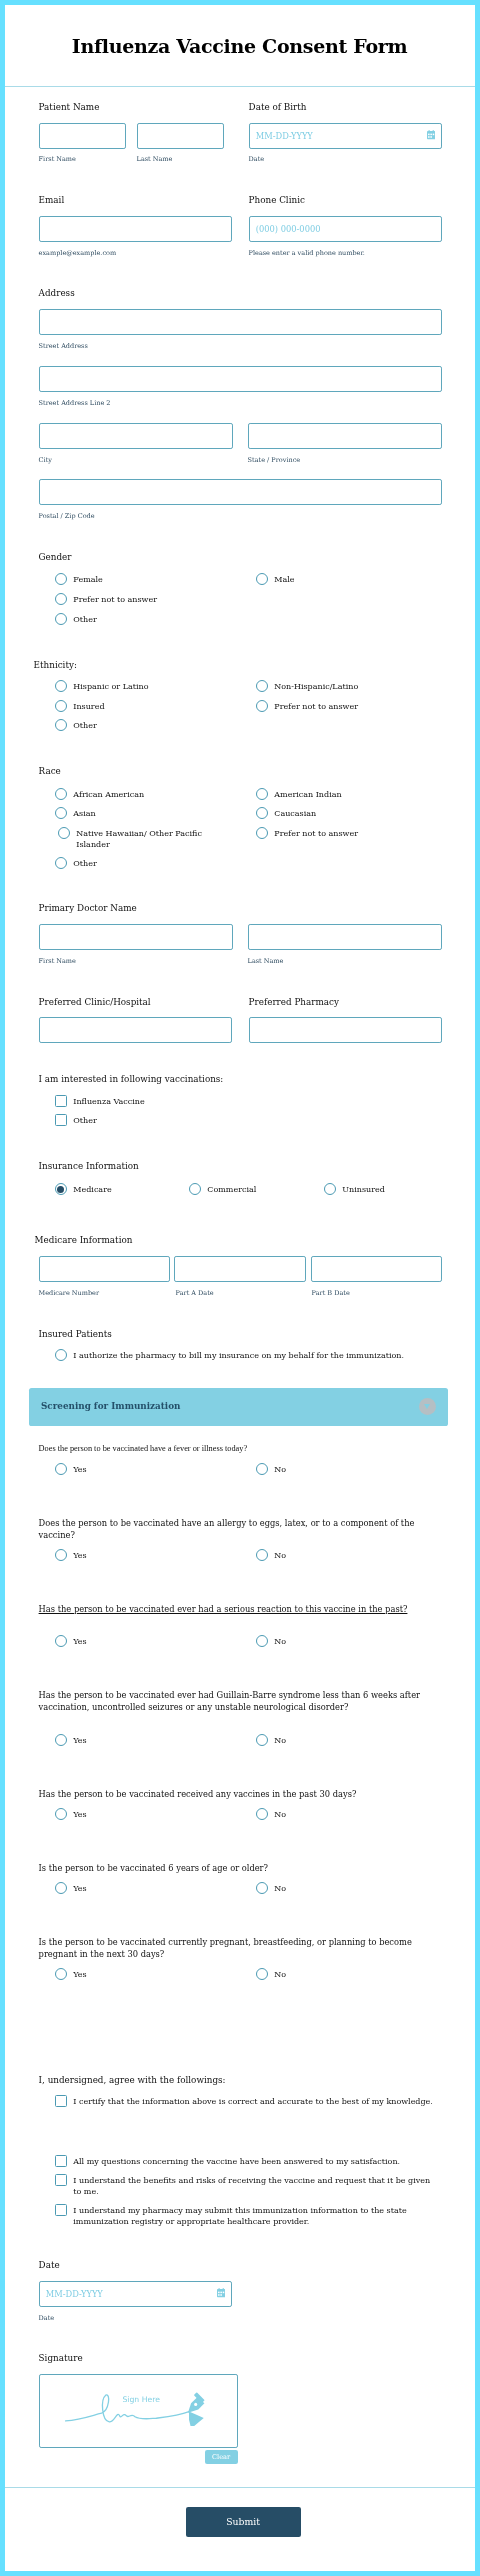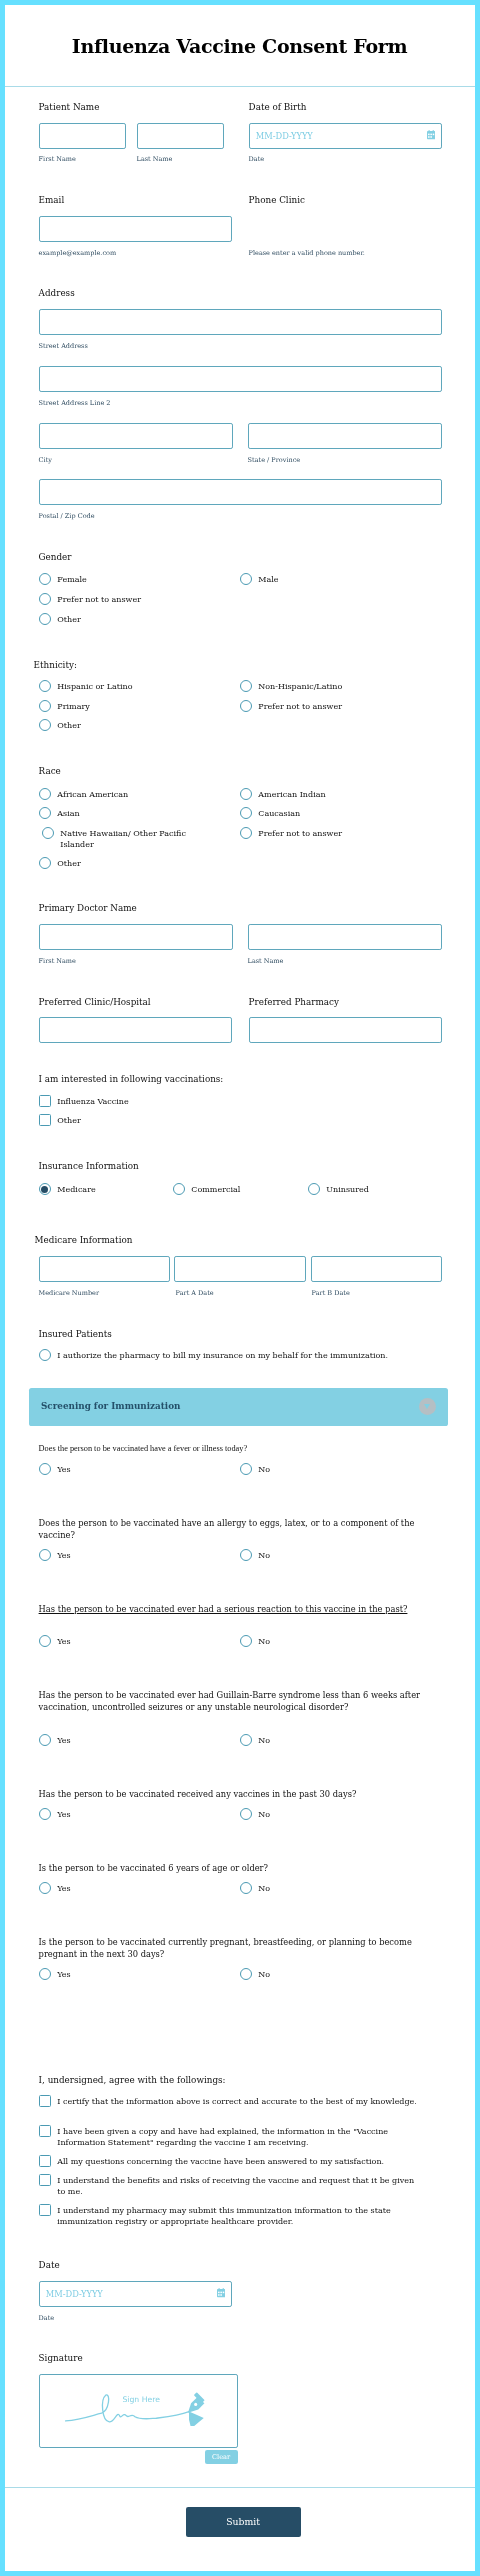--- a/index.html
+++ b/index.html
@@ -8,21 +8,21 @@
   .card { position:absolute; left:4.6px; top:4.6px; width:470px; height:2566px; background:#ffffff; }
   .abs { position:absolute; }
   .title { left:0; width:470px; top:30px; text-align:center; font-size:19px; font-weight:bold; color:#000; letter-spacing:-0.3px; }
   .divider { left:0; width:470px; height:0; border-top:1px solid #a9dbe8; }
   .lbl { font-size:8.8px; color:#111; line-height:11.4px; white-space:nowrap; }
   .sub { font-size:6.5px; color:#2d4a5f; line-height:8.3px; white-space:nowrap; }
   .inp { box-sizing:border-box; height:26px; border:0.8px solid #5fa7bc; border-radius:2.1px; background:#fff;
          font-family:"DejaVu Serif","Liberation Serif",serif; font-size:8.3px; padding:0 6.2px; color:#1b1b1b; outline:none; }
   .inp::placeholder { color:#7fcde3; }
   .cal { position:absolute; right:6.2px; top:7.7px; width:8.3px; height:9.3px; }
-  .opt { display:flex; align-items:flex-start; font-size:8px; line-height:11px; color:#111; }
+  .opt { display:flex; align-items:flex-start; font-size:8px; line-height:11px; color:#111;margin-left:16px; }
   .radio { flex:0 0 auto; box-sizing:border-box; width:12px; height:12px; border:0.8px solid #4b9ab3; border-radius:50%;
            margin-right:6.7px; margin-top:-0.5px; background:#fff; position:relative; }
   .radio.on::after { content:""; position:absolute; left:1.5px; top:1.5px; width:7.2px; height:7.2px; border-radius:50%; background:#264d66; }
   .check { flex:0 0 auto; box-sizing:border-box; width:12px; height:12px; border:0.8px solid #4b9ab3; border-radius:1.5px;
            margin-right:6.7px; margin-top:-0.5px; background:#fff; }
   .sect { left:24px; width:419px; height:38px; background:#83d0e3; border-radius:2.6px; }
   .sect-title { position:absolute; left:12.4px; top:13px; font-size:8.8px; font-weight:bold; color:#24506a; white-space:nowrap; }
   .sect-toggle { position:absolute; right:11.4px; top:10.3px; width:17.6px; height:17.6px; border-radius:50%; background:#b5bfc4; }
   .sect-toggle::after { content:""; position:absolute; left:5.2px; top:6.2px; border-left:3.6px solid transparent; border-right:3.6px solid transparent; border-top:5.7px solid #83d0e3; }
   .q { font-size:8.3px; line-height:12px; color:#111; width:408px; }
@@ -58,20 +58,21 @@
         <rect x="2" y="12" width="3" height="3" fill="#fff"></rect>
         <rect x="6.5" y="12" width="3" height="3" fill="#fff"></rect>
       </svg>
   </div>
   <div class="abs sub" style="left:244px;top:150px">Date</div>
 
   <div class="abs lbl" style="left:34px;top:190px">Email</div>
   <input class="abs inp" style="left: 34px; top: 211px; width: 193px;">
   <div class="abs sub" style="left:34px;top:244px">example@example.com</div>
   <div class="abs lbl" style="left:244px;top:190px">Phone Clinic</div>
+  <input class="abs inp" style="left: 244px; top: 211px; width: 193px;" placeholder="(000) 000-0000">
   <div class="abs sub" style="left:244px;top:244px">Please enter a valid phone number.</div>
 
   <div class="abs lbl" style="left:34px;top:283px">Address</div>
   <input class="abs inp" style="left: 34px; top: 304px; width: 403px;">
   <div class="abs sub" style="left:34px;top:337px">Street Address</div>
   <input class="abs inp" style="left: 34px; top: 361px; width: 403px;">
   <div class="abs sub" style="left:34px;top:394px">Street Address Line 2</div>
   <input class="abs inp" style="left: 34px; top: 418px; width: 194px;">
   <input class="abs inp" style="left: 243px; top: 418px; width: 194px;">
   <div class="abs sub" style="left:34px;top:451px">City</div>
@@ -101,21 +102,21 @@
   <div class="abs opt" style="left:34px;top:676px">
       <span class="radio"></span>
       <span>Hispanic or Latino</span>
     </div>
   <div class="abs opt" style="left:235px;top:676px">
       <span class="radio"></span>
       <span>Non-Hispanic/Latino</span>
     </div>
   <div class="abs opt" style="left:34px;top:696px">
       <span class="radio"></span>
-      <span>Primary</span>
+      <span>Insured</span>
     </div>
   <div class="abs opt" style="left:235px;top:696px">
       <span class="radio"></span>
       <span>Prefer not to answer</span>
     </div>
   <div class="abs opt" style="left:34px;top:715px">
       <span class="radio"></span>
       <span>Other</span>
     </div>
 
@@ -267,24 +268,20 @@
         <span class="radio"></span>
         <span>No</span>
       </div>
     </div>
 
 
   <div class="abs lbl" style="left:34px;top:2070px">I, undersigned, agree with the followings:</div>
   <div class="abs opt" style="left:34px;top:2091px;width:382px">
       <span class="check"></span>
       <span>I certify that the information above is correct and accurate to the best of my knowledge.</span>
-    </div>
-  <div class="abs opt" style="left:34px;top:2121px;width:382px">
-      <span class="check"></span>
-      <span>I have been given a copy and have had explained, the information in the "Vaccine Information Statement" regarding the vaccine I am receiving.</span>
     </div>
   <div class="abs opt" style="left:34px;top:2151px;width:392px">
       <span class="check"></span>
       <span>All my questions concerning the vaccine have been answered to my satisfaction.</span>
     </div>
   <div class="abs opt" style="left:34px;top:2200px;width:392px">
       <span class="check"></span>
       <span>I understand my pharmacy may submit this immunization information to the state immunization registry or appropriate healthcare provider.</span>
     </div>
   <div class="abs opt" style="left:34px;top:2170px;width:382px">

